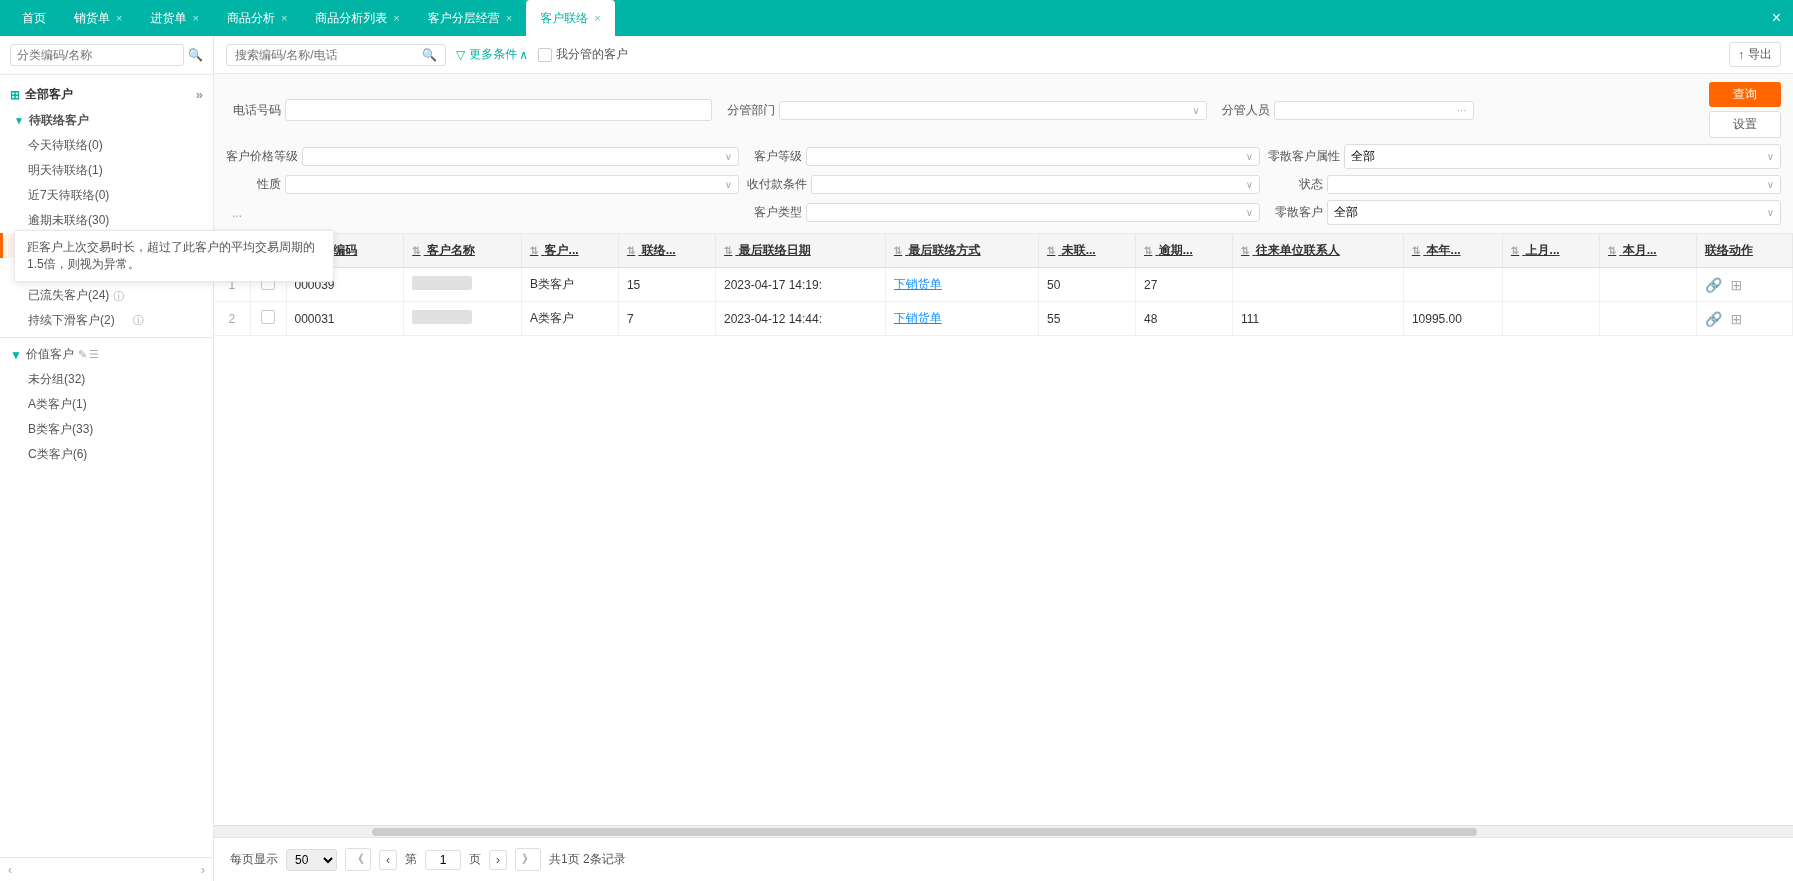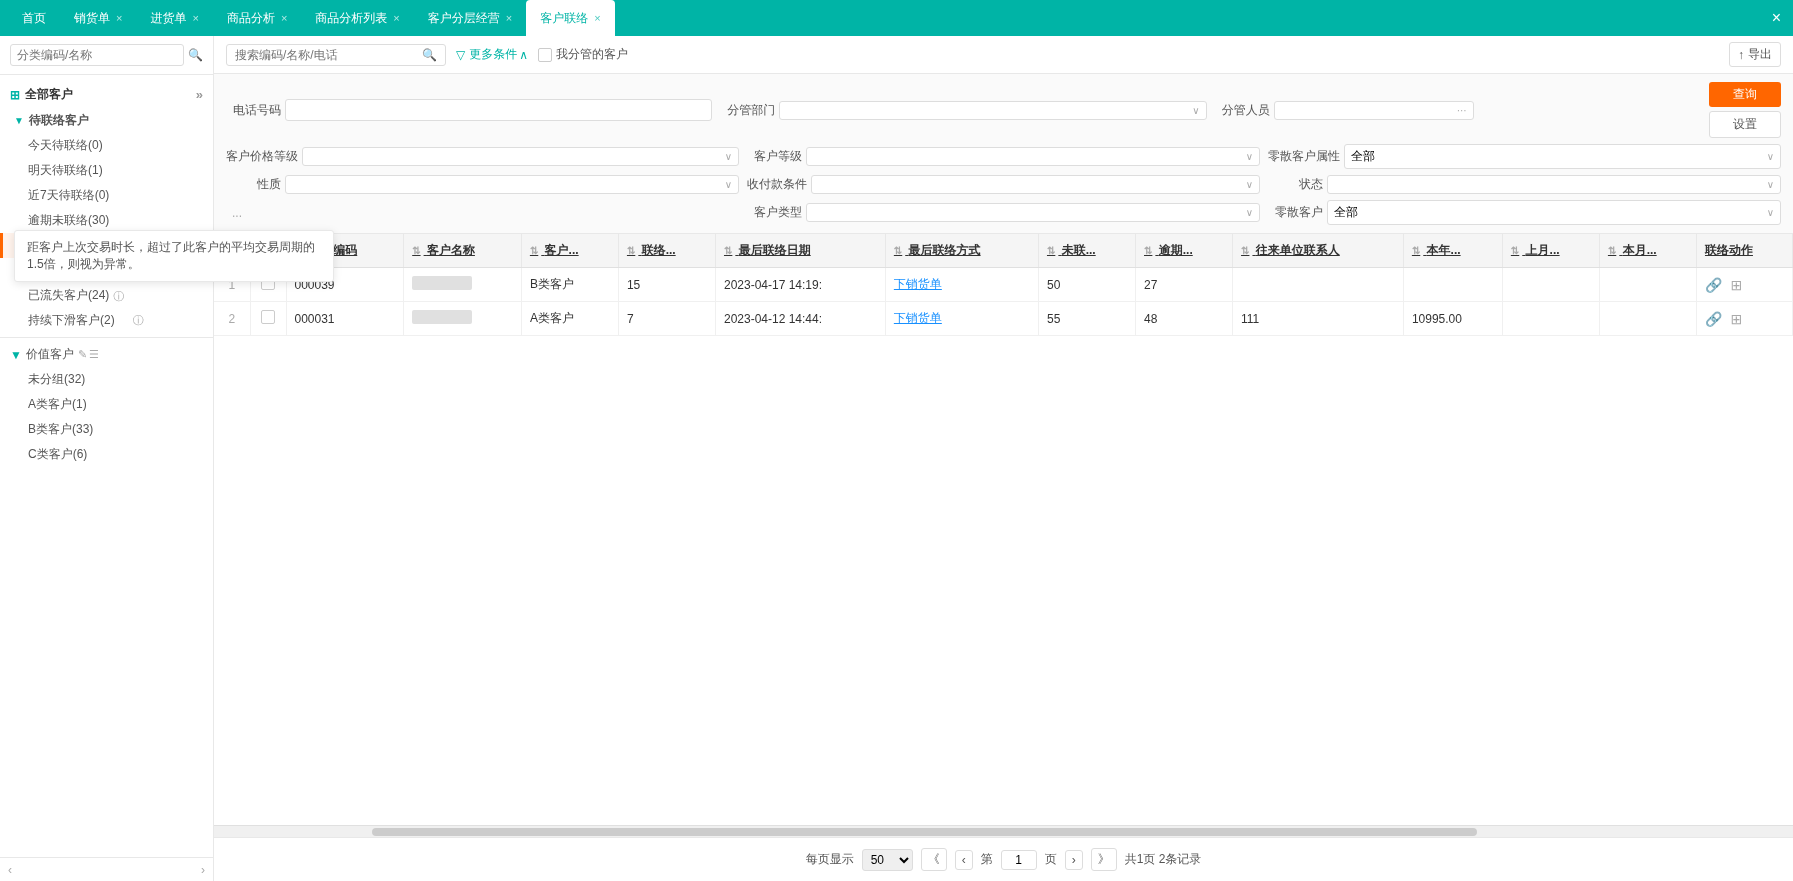--- a/index.html
+++ b/index.html
@@ -363,21 +363,21 @@
       z-index: 10;
     }
 
     
     .pagination-bar {
       height: 44px;
       border-top: 1px solid #e8e8e8;
       display: flex;
       align-items: center;
       padding: 3px 16px;
-      justify-content: center;
+      justify-content: flex-start;
       gap: 8px;
     }
     .pagination-label { color: #555; }
     .page-size-select {
       border: 1px solid #ddd;
       border-radius: 3px;
       padding: 2px 4px;
       font-size: 12px;
     }
     .page-btn {

